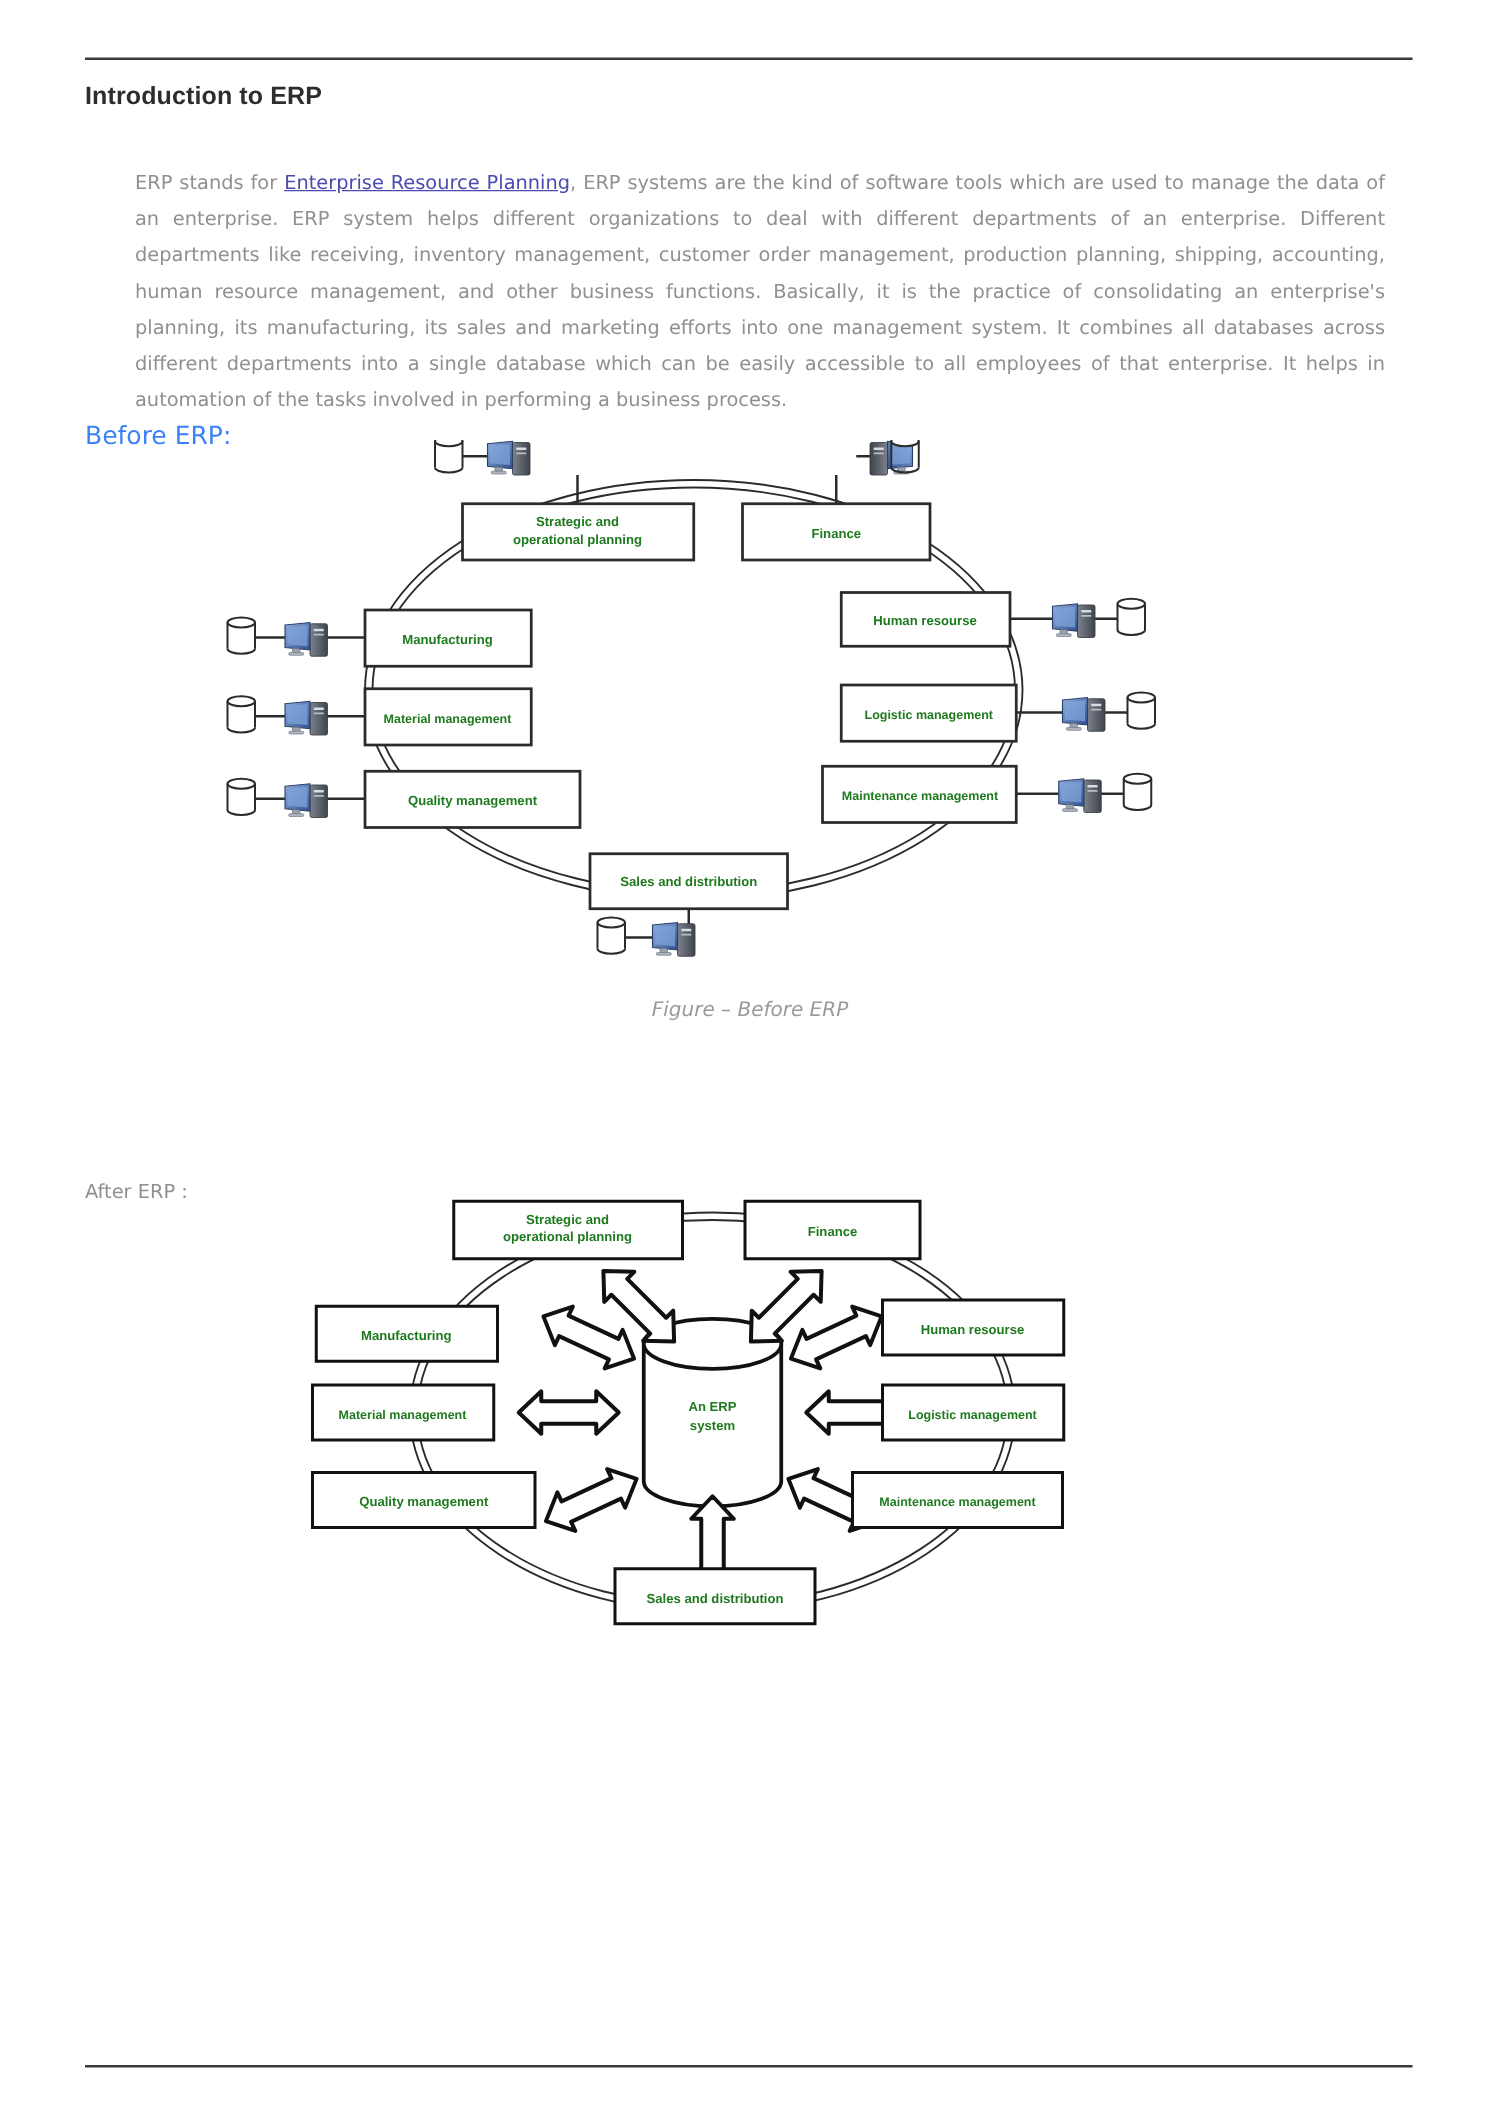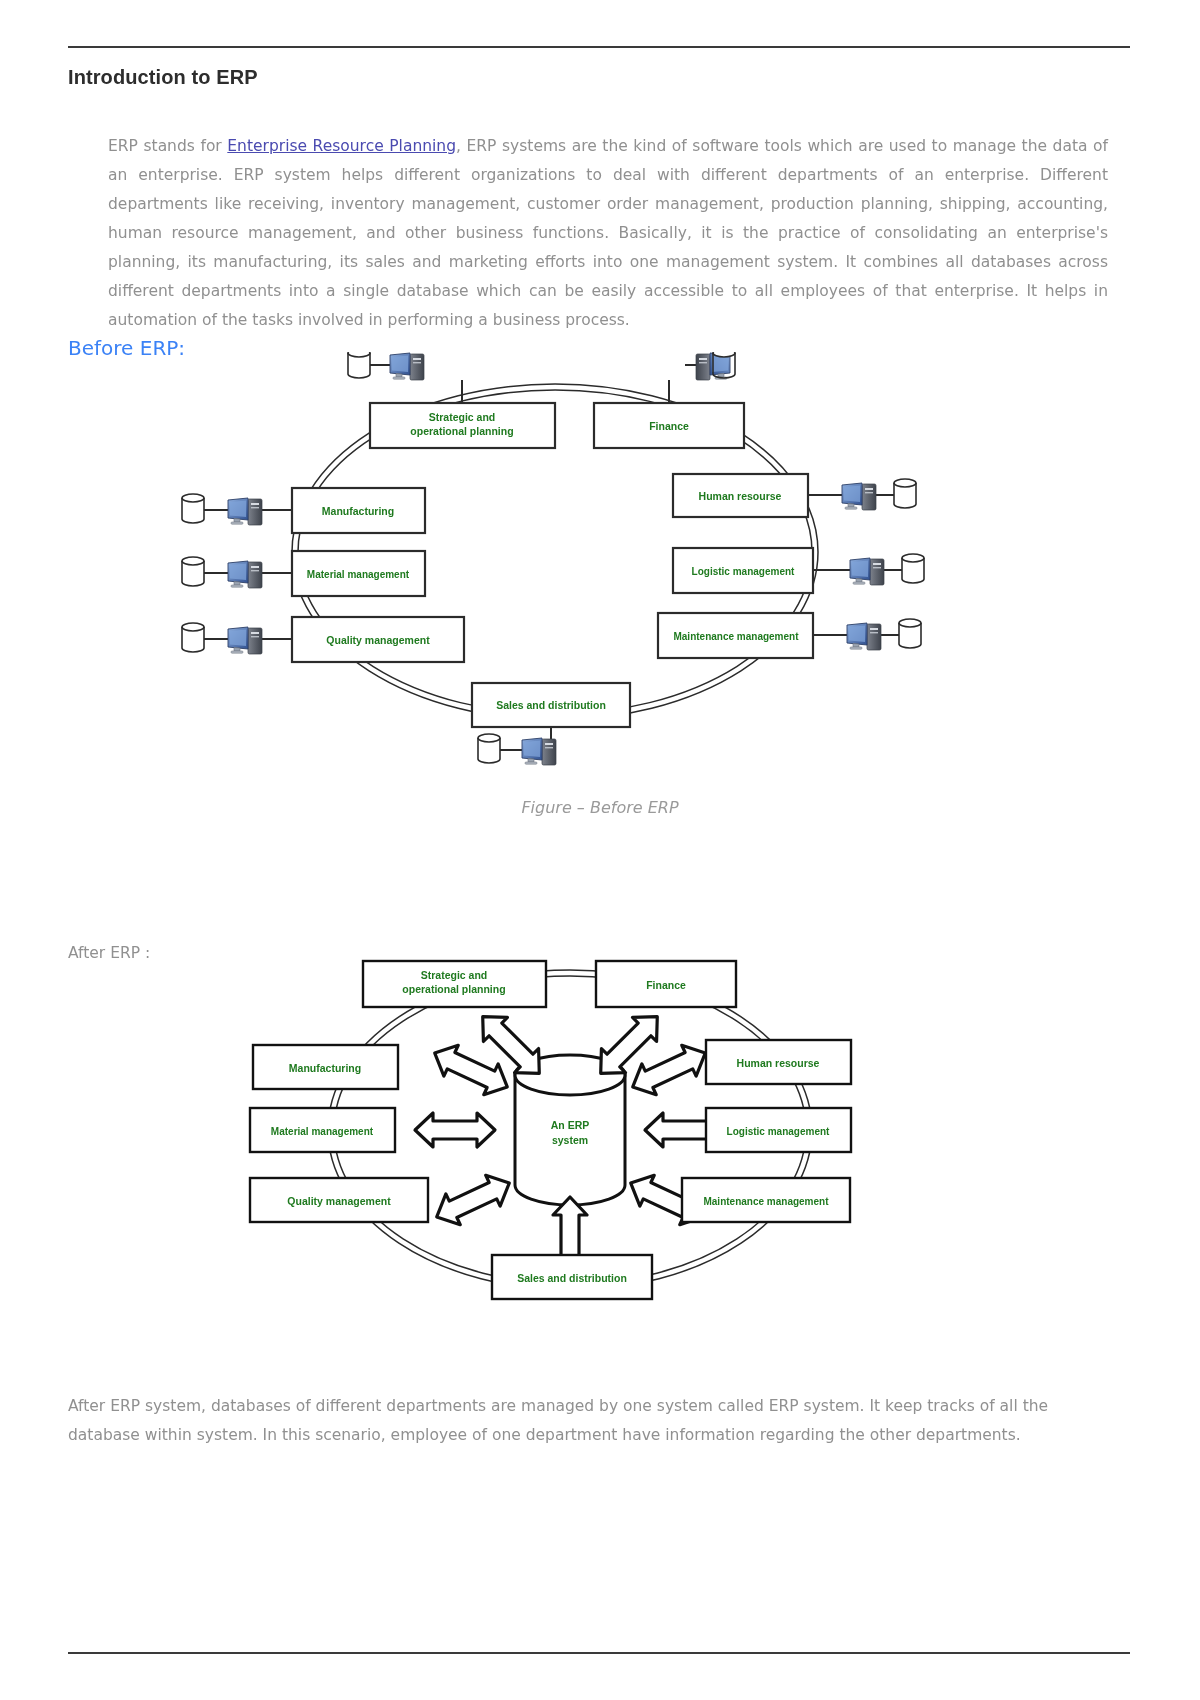--- a/index.html
+++ b/index.html
@@ -337,16 +337,15 @@
         <text class="boxlabel xs" x="536" y="260" text-anchor="middle">Maintenance management</text>
       </g>
       <g>
         <rect x="262" y="310" width="160" height="44" fill="#ffffff" stroke="#111111" stroke-width="2.4"></rect>
         <text class="boxlabel sm" x="342" y="337" text-anchor="middle">Sales and distribution</text>
       </g>
     </svg>
   </div>
 
 
-  <div class="body-text nojust para3">After ERP system, databases of different departments are managed by one system called ERP system. It keep tracks of all the database within system. In this scenario, employee of one department have information regarding the other departments.</div>
 
   <div class="rule-bottom"></div>
 </div>
 
 </body></html>

